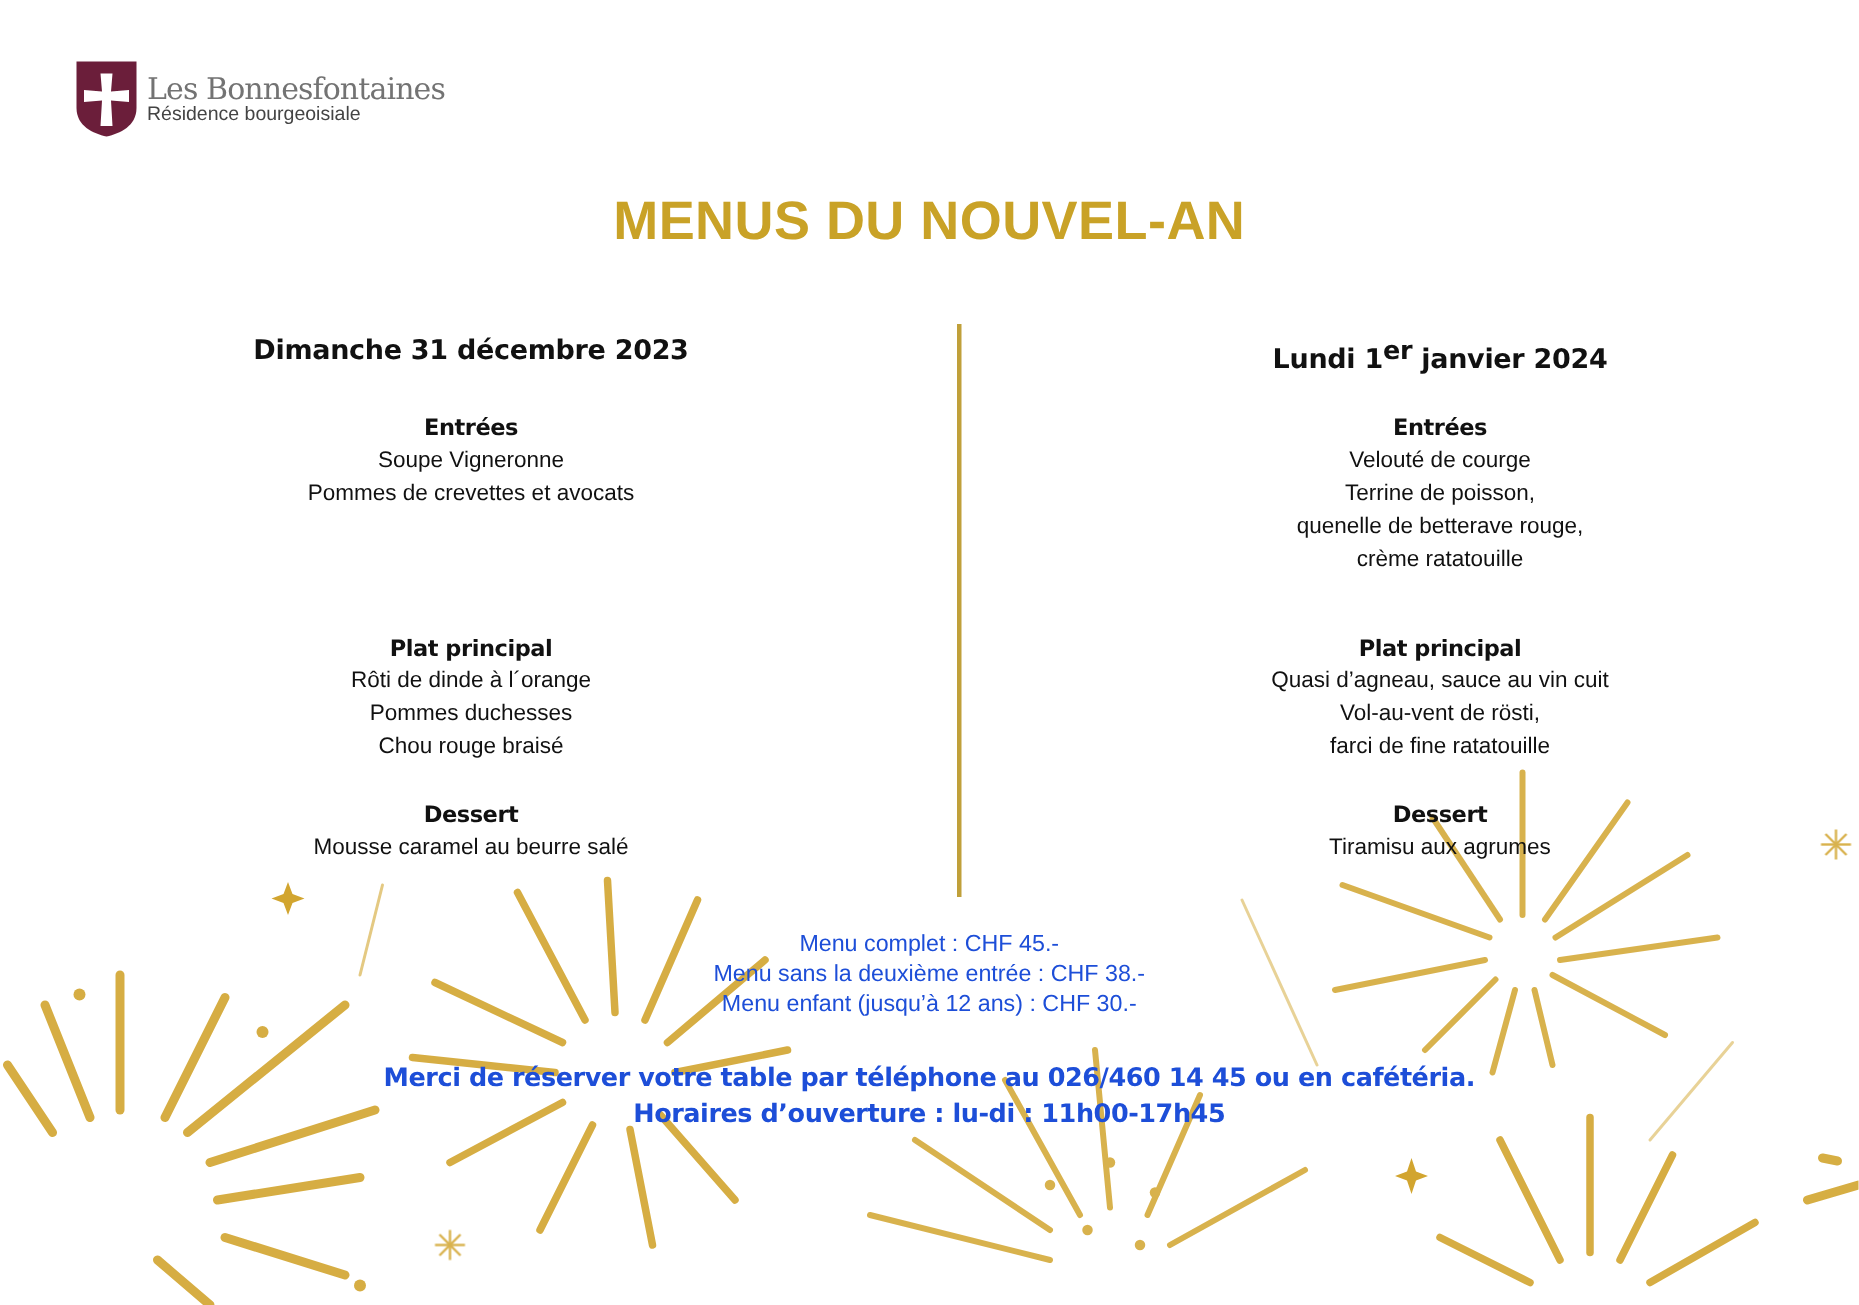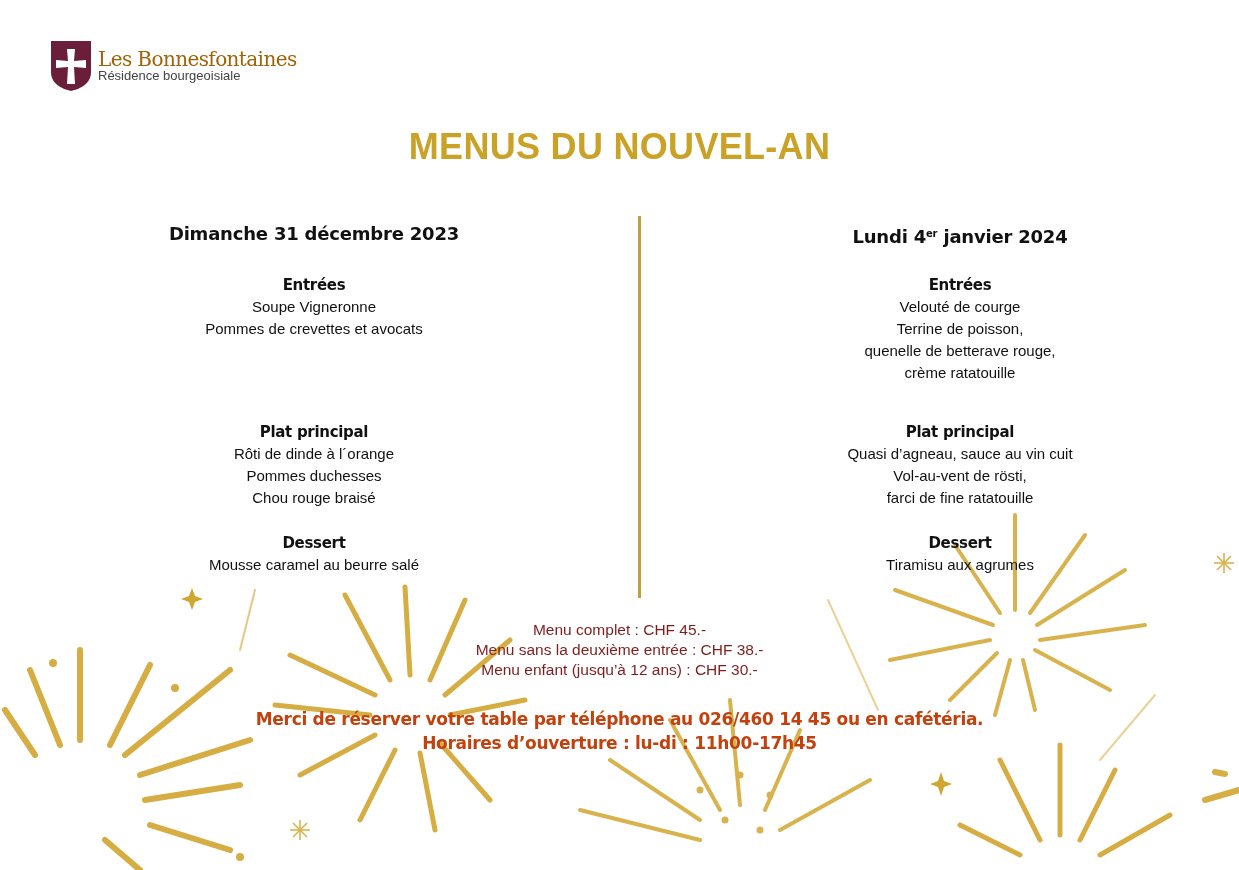--- a/index.html
+++ b/index.html
@@ -4,42 +4,42 @@
 <style>
   * { margin: 0; padding: 0; box-sizing: border-box; }
   html, body { width: 1239px; height: 870px; background: #ffffff; overflow: hidden; }
   body { position: relative; font-family: "DejaVu Sans", sans-serif; color: #111; }
 
   #fireworks { position: absolute; left: 0; top: 0; width: 1239px; height: 870px; z-index: 0; }
 
   .logo { position: absolute; left: 50px; top: 40px; display: flex; align-items: flex-start; z-index: 2; }
   .logo .shield { width: 42px; height: 52px; }
   .logo .txt { margin-left: 6px; margin-top: 8px; }
-  .logo .name { font-family: "DejaVu Serif", serif; font-size: 20px; color: #a16207; letter-spacing: -0.6px; line-height: 22px; text-align: right; }
+  .logo .name { font-family: "DejaVu Serif", serif; font-size: 20px; color: #737373; letter-spacing: -0.6px; line-height: 22px; text-align: right; }
   .logo .sub { font-family: "Liberation Sans", sans-serif; font-size: 13px; color: #444; line-height: 12px; }
 
   .title { position: absolute; top: 126px; left: 0; width: 1239px; text-align: center;
            font-family: "Liberation Sans", sans-serif; font-weight: bold; font-size: 36px; color: #c9a227; letter-spacing: 0.3px; z-index: 2; }
 
   .divider { position: absolute; left: 638px; top: 216px; width: 3px; height: 382px; background: #c0a03a; z-index: 2; }
 
   .col { position: absolute; top: 222px; text-align: center; z-index: 2; }
   .col.left { left: 114px; width: 400px; }
   .col.right { left: 760px; width: 400px; }
   .col .day { font-family: "DejaVu Sans", sans-serif; font-weight: bold; font-size: 18px; line-height: 24px; height: 52px; letter-spacing: -0.2px; }
-  .col .day sup { font-size: 10px; vertical-align: 6px; }
+  .col .day sup { font-size: 17px; vertical-align: 6px; }
   .section { position: absolute; left: 0; width: 400px; text-align: center; }
   .section .head { font-family: "DejaVu Sans", sans-serif; font-weight: bold; font-size: 15px; line-height: 22px; letter-spacing: -0.3px; }
   .section .item { font-family: "Liberation Sans", sans-serif; font-size: 15px; line-height: 22px; color: #111; }
 
   .prices { position: absolute; top: 620px; left: 0; width: 1239px; text-align: center; z-index: 2; }
-  .prices .p { font-family: "Liberation Sans", sans-serif; font-size: 15.5px; line-height: 20px; color: #7f1d1d; }
+  .prices .p { font-family: "Liberation Sans", sans-serif; font-size: 15.5px; line-height: 20px; color: #1d4ed8; }
 
   .booking { position: absolute; top: 707px; left: 0; width: 1239px; text-align: center; z-index: 2; }
-  .booking .b { font-family: "DejaVu Sans", sans-serif; font-weight: bold; font-size: 17px; line-height: 24px; color: #c2410c; letter-spacing: -0.3px; }
+  .booking .b { font-family: "DejaVu Sans", sans-serif; font-weight: bold; font-size: 17px; line-height: 24px; color: #1d4ed8; letter-spacing: -0.3px; }
 </style>
 </head>
 <body>
 
 <svg id="fireworks" viewBox="0 0 1239 870" xmlns="http://www.w3.org/2000/svg">
   <defs>
     <linearGradient id="rayL" x1="0" y1="0" x2="1" y2="0">
       <stop offset="0" stop-color="#d4a830" stop-opacity="1"></stop>
       <stop offset="1" stop-color="#d4a830" stop-opacity="0"></stop>
     </linearGradient>
@@ -166,21 +166,21 @@
     <div class="item">Pommes duchesses</div>
     <div class="item">Chou rouge braisé</div>
   </div>
   <div class="section" style="top:310px">
     <div class="head">Dessert</div>
     <div class="item">Mousse caramel au beurre salé</div>
   </div>
 </div>
 
 <div class="col right">
-  <div class="day"><span>Lundi 4</span><sup>er</sup><span> janvier 2024</span></div>
+  <div class="day"><span>Lundi 1</span><sup>er</sup><span> janvier 2024</span></div>
   <div class="section" style="top:52px">
     <div class="head">Entrées</div>
     <div class="item">Velouté de courge</div>
     <div class="item">Terrine de poisson,</div>
     <div class="item">quenelle de betterave rouge,</div>
     <div class="item">crème ratatouille</div>
   </div>
   <div class="section" style="top:199px">
     <div class="head">Plat principal</div>
     <div class="item">Quasi d’agneau, sauce au vin cuit</div>

